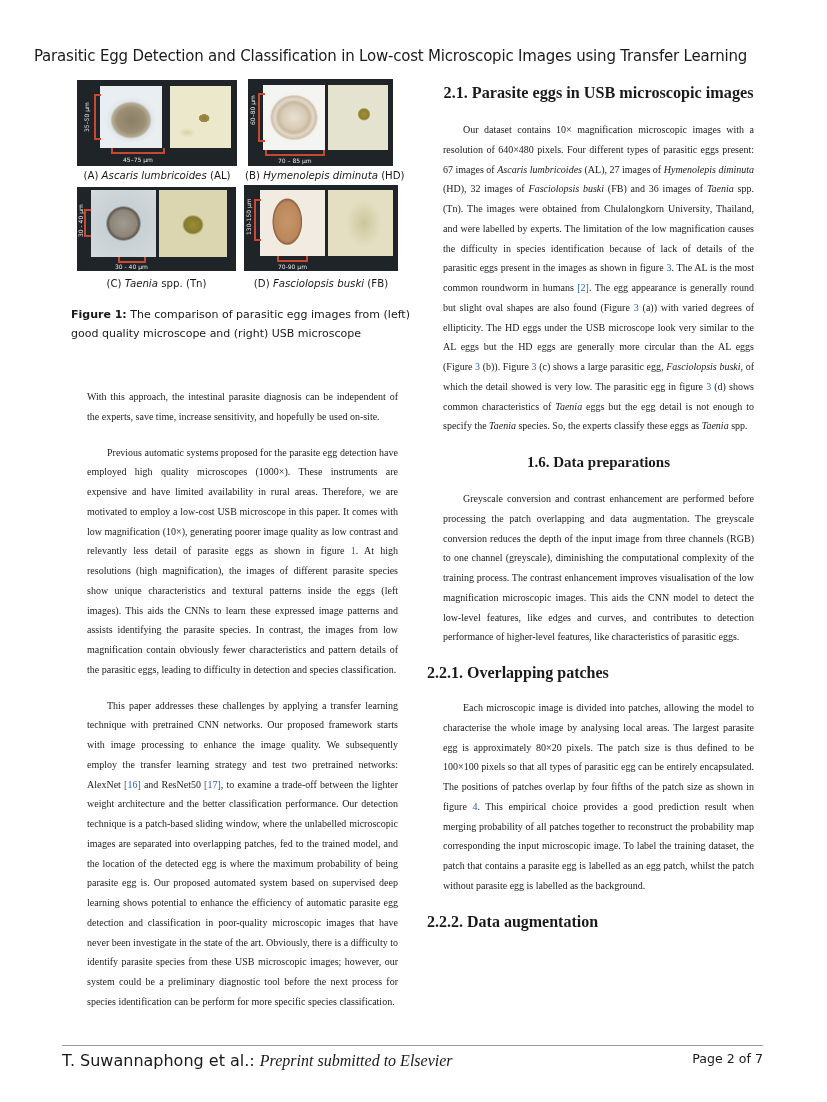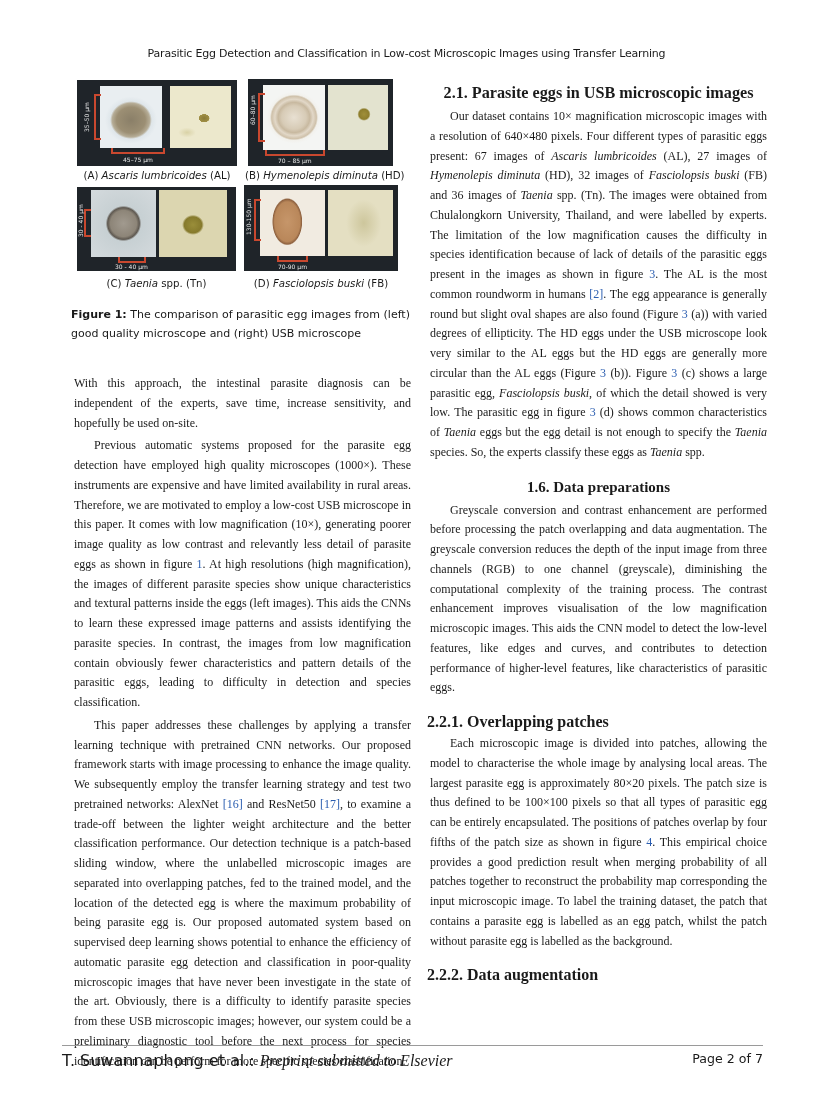--- a/index.html
+++ b/index.html
@@ -1,23 +1,23 @@
 <!DOCTYPE html>
 <html><head>
 <meta charset="utf-8">
 <style>
   html,body{margin:0;padding:0;background:#fff;}
   body{width:827px;height:1102px;position:relative;overflow:hidden;color:#1a1a1a;}
   .sans{font-family:"DejaVu Sans","Liberation Sans",sans-serif;}
   .serif{font-family:"Liberation Serif","DejaVu Serif",serif;}
-  .running-head{position:absolute;top:47px;left:16px;width:781px;text-align:center;font-size:11px;letter-spacing:-0.2px;}
+  .running-head{position:absolute;top:47px;left:0;width:781px;text-align:center;font-size:15px;letter-spacing:-0.2px;}
   .col{position:absolute;width:343px;}
   .col-left{left:71px;}
   .col-right{left:427px;}
-  .para{font-size:12px;line-height:19.75px;text-align:justify;margin:3px;hyphens:manual;}
+  .para{font-size:10px;line-height:19.75px;text-align:justify;margin:16px;hyphens:manual;}
   .para.indent{text-indent:20px;}
   .ref{color:#2a5db0;}
   i{font-style:italic;}
   .h1{font-size:17.5px;font-weight:bold;margin:0;line-height:22px;}
   .h2{font-size:16.2px;font-weight:bold;margin:0;line-height:21px;text-align:center;}
   .h3{font-size:16px;font-weight:bold;margin:0;line-height:19px;}
   .panel{position:absolute;background:#1f2429;}
   .img{position:absolute;}
   .scale-v{position:absolute;border:2px solid #c9482f;border-right:none;width:5px;}
   .scale-h{position:absolute;border:2px solid #c9482f;border-top:none;height:4px;}

